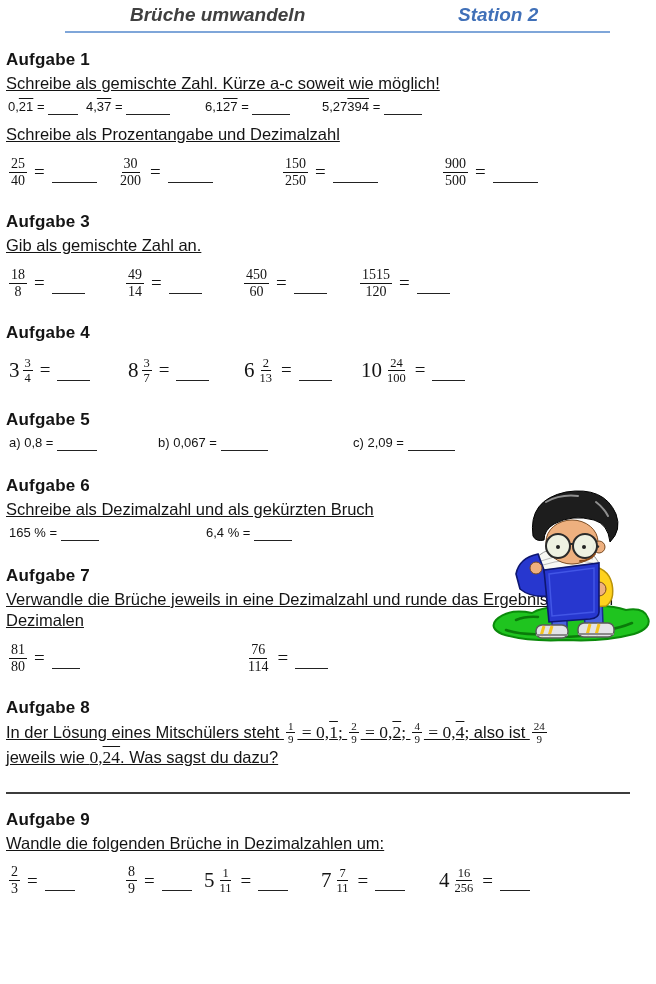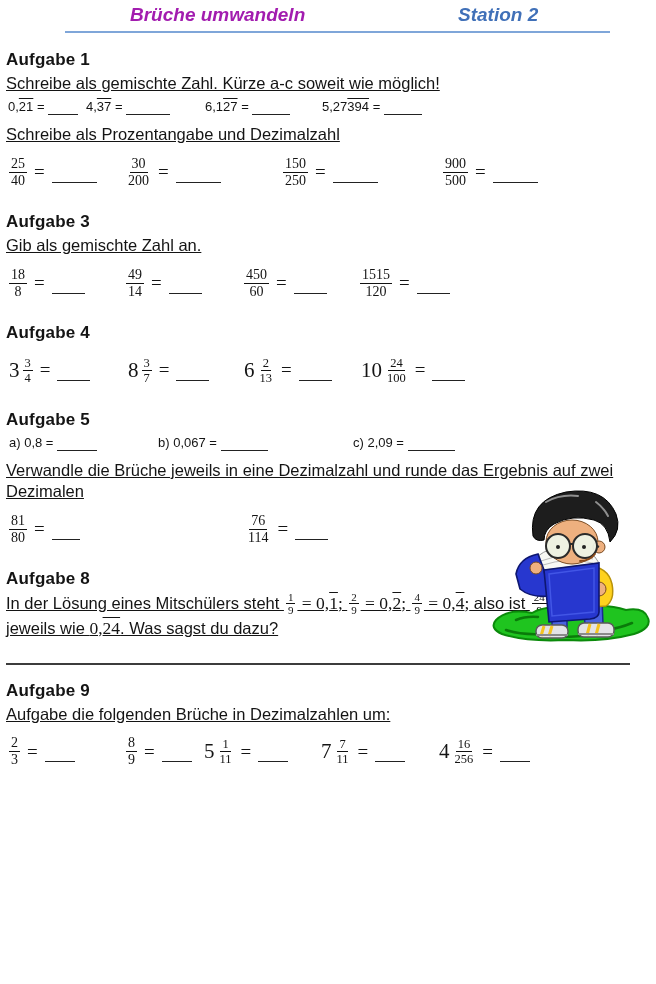--- a/index.html
+++ b/index.html
@@ -43,21 +43,21 @@
   .answer-line{width:624px;height:0;border-bottom:2px solid #3c3c3c;margin-top:24px;}
   
   .clipart{position:absolute;left:486px;top:462px;width:168px;height:182px;}
 </style>
 </head>
 <body>
 
 <div class="page">
 
   <div class="header">
-    <span class="hdr-title" style="color:#a21caf">Brüche umwandeln</span>
+    <span class="hdr-title" style="color:#404040">Brüche umwandeln</span>
     <span class="hdr-station" style="color:#4070b8">Station 2</span>
     <div class="hdr-rule"></div>
   </div>
 
   <div class="content">
 
     <div class="task">
       <h2>Aufgabe 1</h2>
       <p>Schreibe als gemischte Zahl. Kürze a-c soweit wie möglich!</p>
       <div class="eqrow rt">
@@ -72,21 +72,21 @@
       <p>Schreibe als Prozentangabe und Dezimalzahl</p>
       <div class="eqrow rf">
         <span class="eq" style="left:3px">
             <span class="frac">
               <span class="fnum">25</span>
               <span class="fden">40</span>
             </span>
             <span class="eqs">=</span>
             <span class="blank" style="width: 45px;"></span>
           </span>
-        <span class="eq" style="left:120px">
+        <span class="eq" style="left:112px">
             <span class="frac">
               <span class="fnum">30</span>
               <span class="fden">200</span>
             </span>
             <span class="eqs">=</span>
             <span class="blank" style="width: 45px;"></span>
           </span>
         <span class="eq" style="left:277px">
             <span class="frac">
               <span class="fnum">150</span>
@@ -189,22 +189,31 @@
 
     <div class="task">
       <h2>Aufgabe 5</h2>
       <div class="eqrow rt">
         <span class="eqt" style="left:3px"><span>a) 0,8 = </span><span class="blank-i" style="width: 40px;"></span></span>
         <span class="eqt" style="left:152px"><span>b) 0,067 = </span><span class="blank-i" style="width: 47px;"></span></span>
         <span class="eqt" style="left:347px"><span>c) 2,09 = </span><span class="blank-i" style="width: 47px;"></span></span>
       </div>
     </div>
 
-
-    <div class="task">
+    <div class="task">
+      <h2>Aufgabe 6</h2>
+      <p>Schreibe als Dezimalzahl und als gekürzten Bruch</p>
+      <div class="eqrow rt">
+        <span class="eqt" style="left:3px"><span>165 % = </span><span class="blank-i" style="width: 38px;"></span></span>
+        <span class="eqt" style="left:200px"><span>6,4 % = </span><span class="blank-i" style="width: 38px;"></span></span>
+      </div>
+    </div>
+
+    <div class="task">
+      <h2>Aufgabe 7</h2>
       <p class="narrow">Verwandle die Brüche jeweils in eine Dezimalzahl und runde das Ergebnis auf zwei Dezimalen</p>
       <div class="eqrow rf">
         <span class="eq" style="left:3px">
             <span class="frac">
               <span class="fnum">81</span>
               <span class="fden">80</span>
             </span>
             <span class="eqs">=</span>
             <span class="blank" style="width: 28px;"></span>
           </span>
@@ -232,21 +241,21 @@
             <span class="fden">9</span>
           </span><span class="m"> = 0,</span><span class="m ovl">4</span><span class="m">;</span><span> also ist </span><span class="frac small">
             <span class="fnum">24</span>
             <span class="fden">9</span>
           </span><br><span>jeweils wie </span><span class="m">0,</span><span class="m ovl">24</span><span>. Was sagst du dazu?</span></p>
       <div class="answer-line"></div>
     </div>
 
     <div class="task">
       <h2>Aufgabe 9</h2>
-      <p>Aufgabe die folgenden Brüche in Dezimalzahlen um:</p>
+      <p>Wandle die folgenden Brüche in Dezimalzahlen um:</p>
       <div class="eqrow rf">
         <span class="eq" style="left:3px">
             <span class="frac">
               <span class="fnum">2</span>
               <span class="fden">3</span>
             </span>
             <span class="eqs">=</span>
             <span class="blank" style="width: 30px;"></span>
           </span>
         <span class="eq" style="left:120px">

